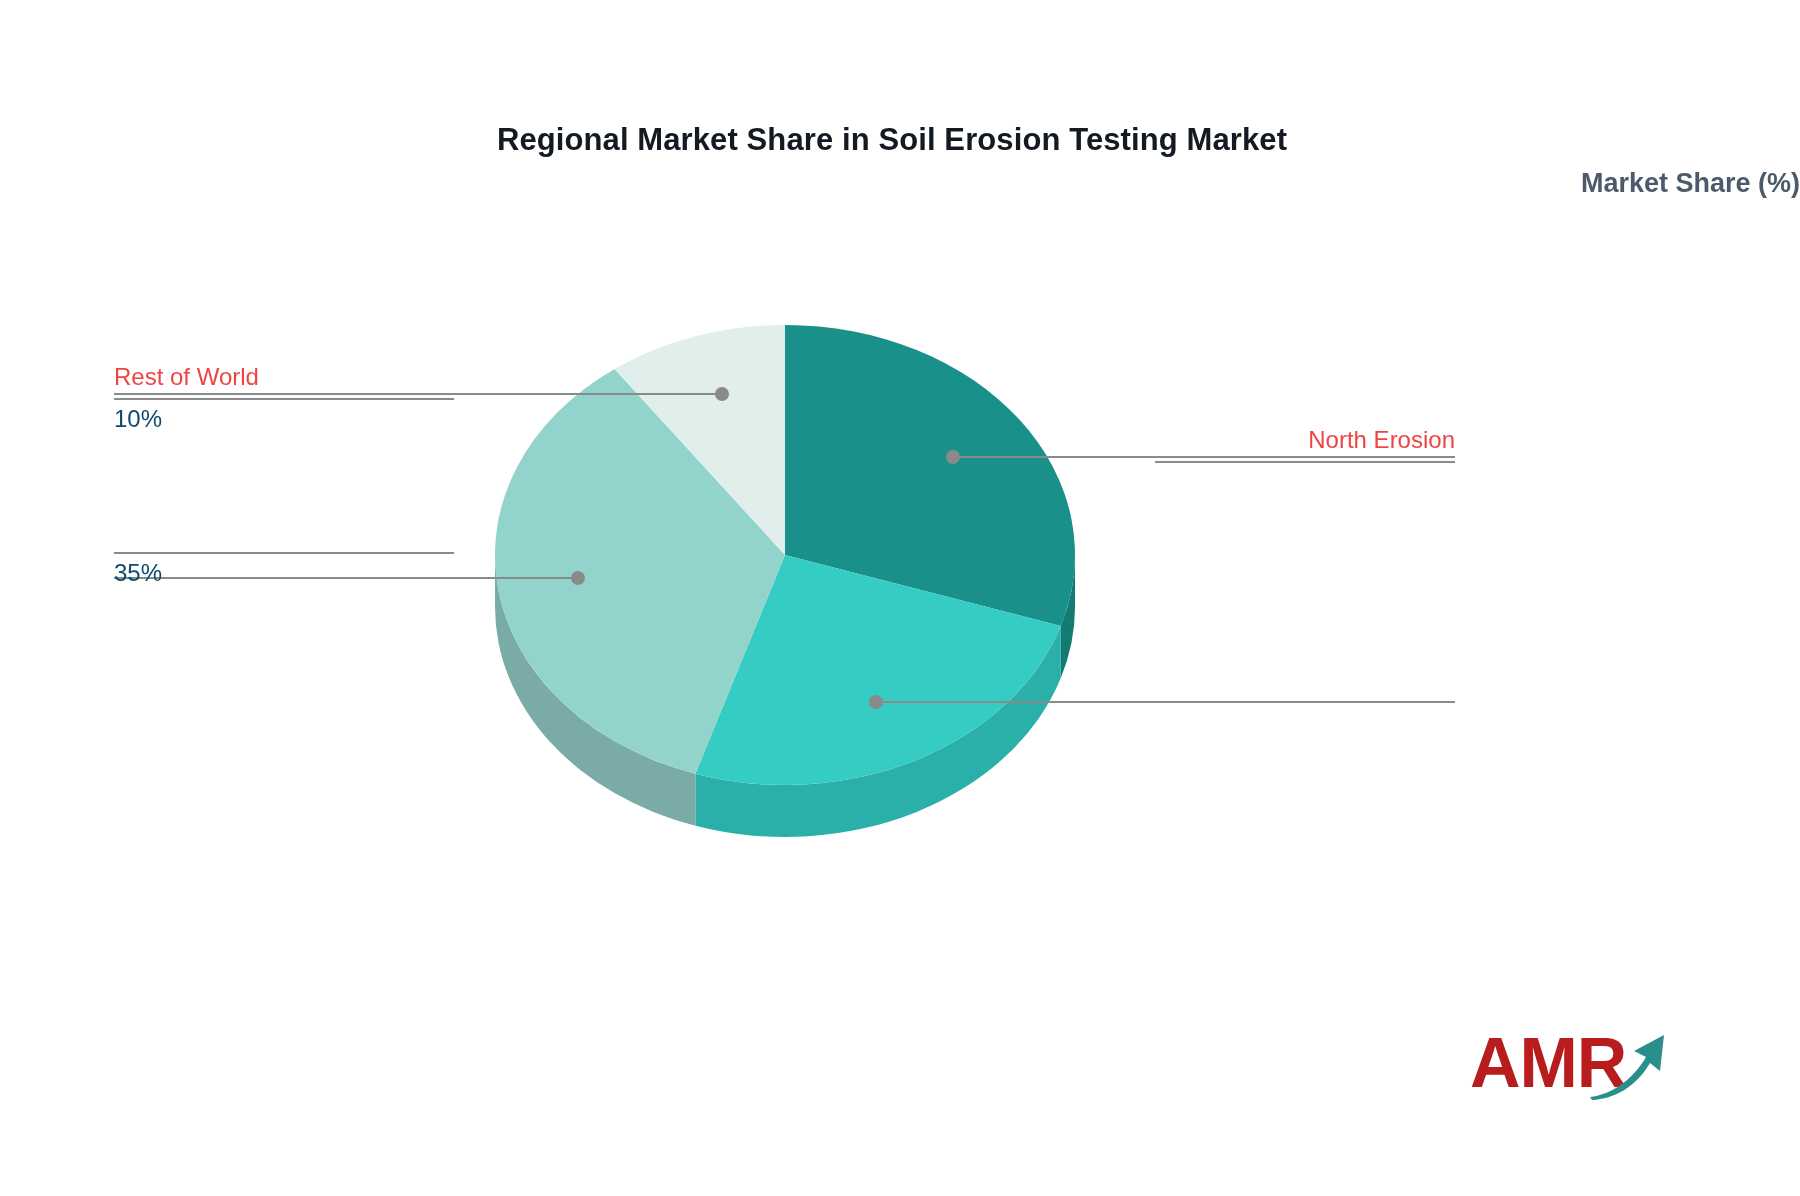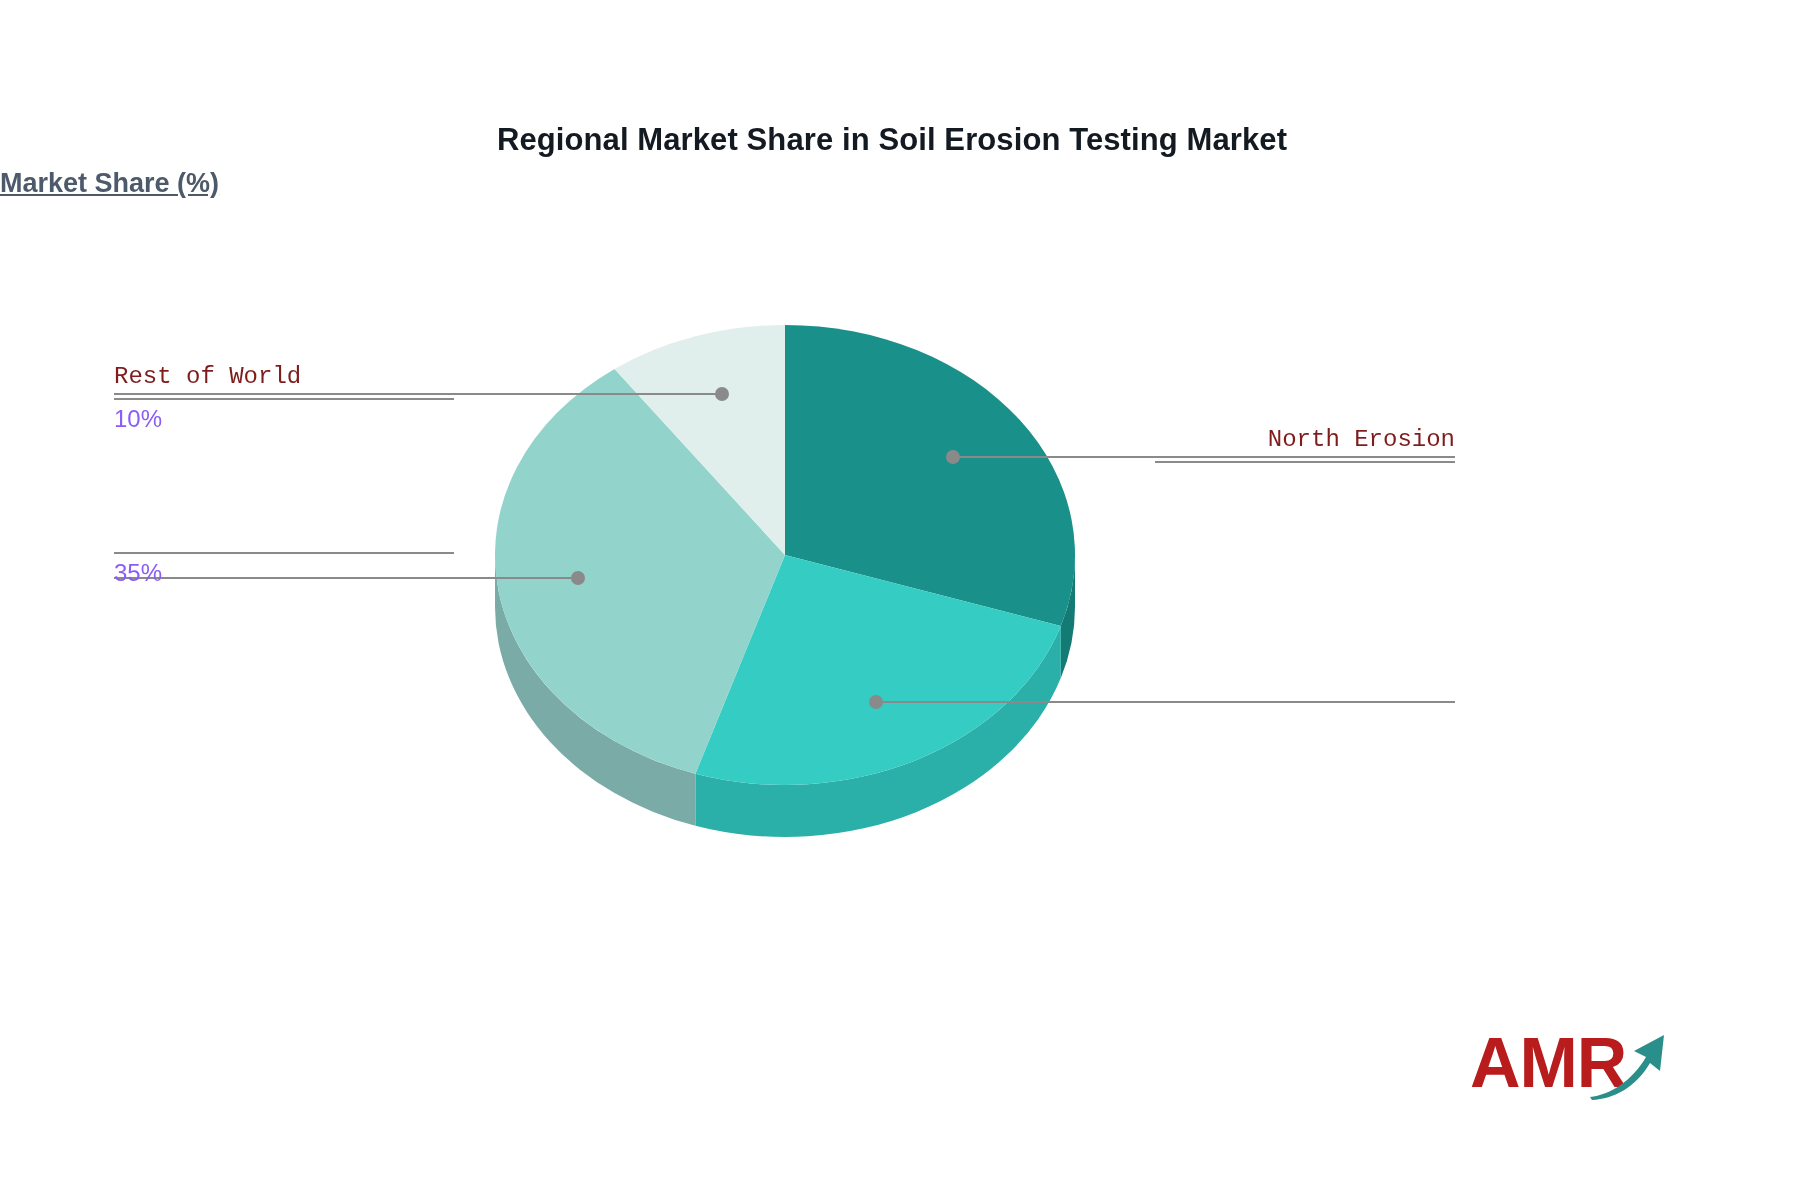--- a/index.html
+++ b/index.html
@@ -12,42 +12,40 @@
   .stage{ position:absolute; inset:0; }
 
   .title{
     position:absolute; left:0; right:16px; top:122px;
     text-align:center;
     font-size:31px; font-weight:bold;
     color:#141a22; letter-spacing:.1px;
   }
   .subtitle{
     position:absolute; left:0; right:0; top:168px;
-    text-align:left;
+    text-align:right;
     font-size:27px; font-weight:bold;
     color:#4c5a6b;
-    text-decoration:underline;
   }
 
   
   .pie-wrap{ position:absolute; left:495px; top:325px; width:580px; height:515px; }
   .pie-svg{ position:absolute; left:0; top:0; }
 
   
   .callout{ position:absolute; }
   .callout .lab{
-    font-size:24px; color:#7f1d1d; white-space:nowrap;
+    font-size:24px; color:#ef4444; white-space:nowrap;
     line-height:30px;
-    font-family:Liberation Mono, monospace;
   }
   .callout .rule{
     height:2px; background:#8a8a8a; margin:6px 0 4px 0;
   }
   .callout .val{
-    font-size:24px; color:#8b5cf6; white-space:nowrap; line-height:30px;
+    font-size:24px; color:#0c4a6e; white-space:nowrap; line-height:30px;
   }
   .callout.right{ text-align:right; }
   .callout.left{ text-align:left; }
 
   
   .leaders{ position:absolute; left:0; top:0; width:1800px; height:1196px; pointer-events:none; }
 
   
   .logo{ position:absolute; left:1470px; top:1015px; width:190px; height:90px; }
   .logo-text{

